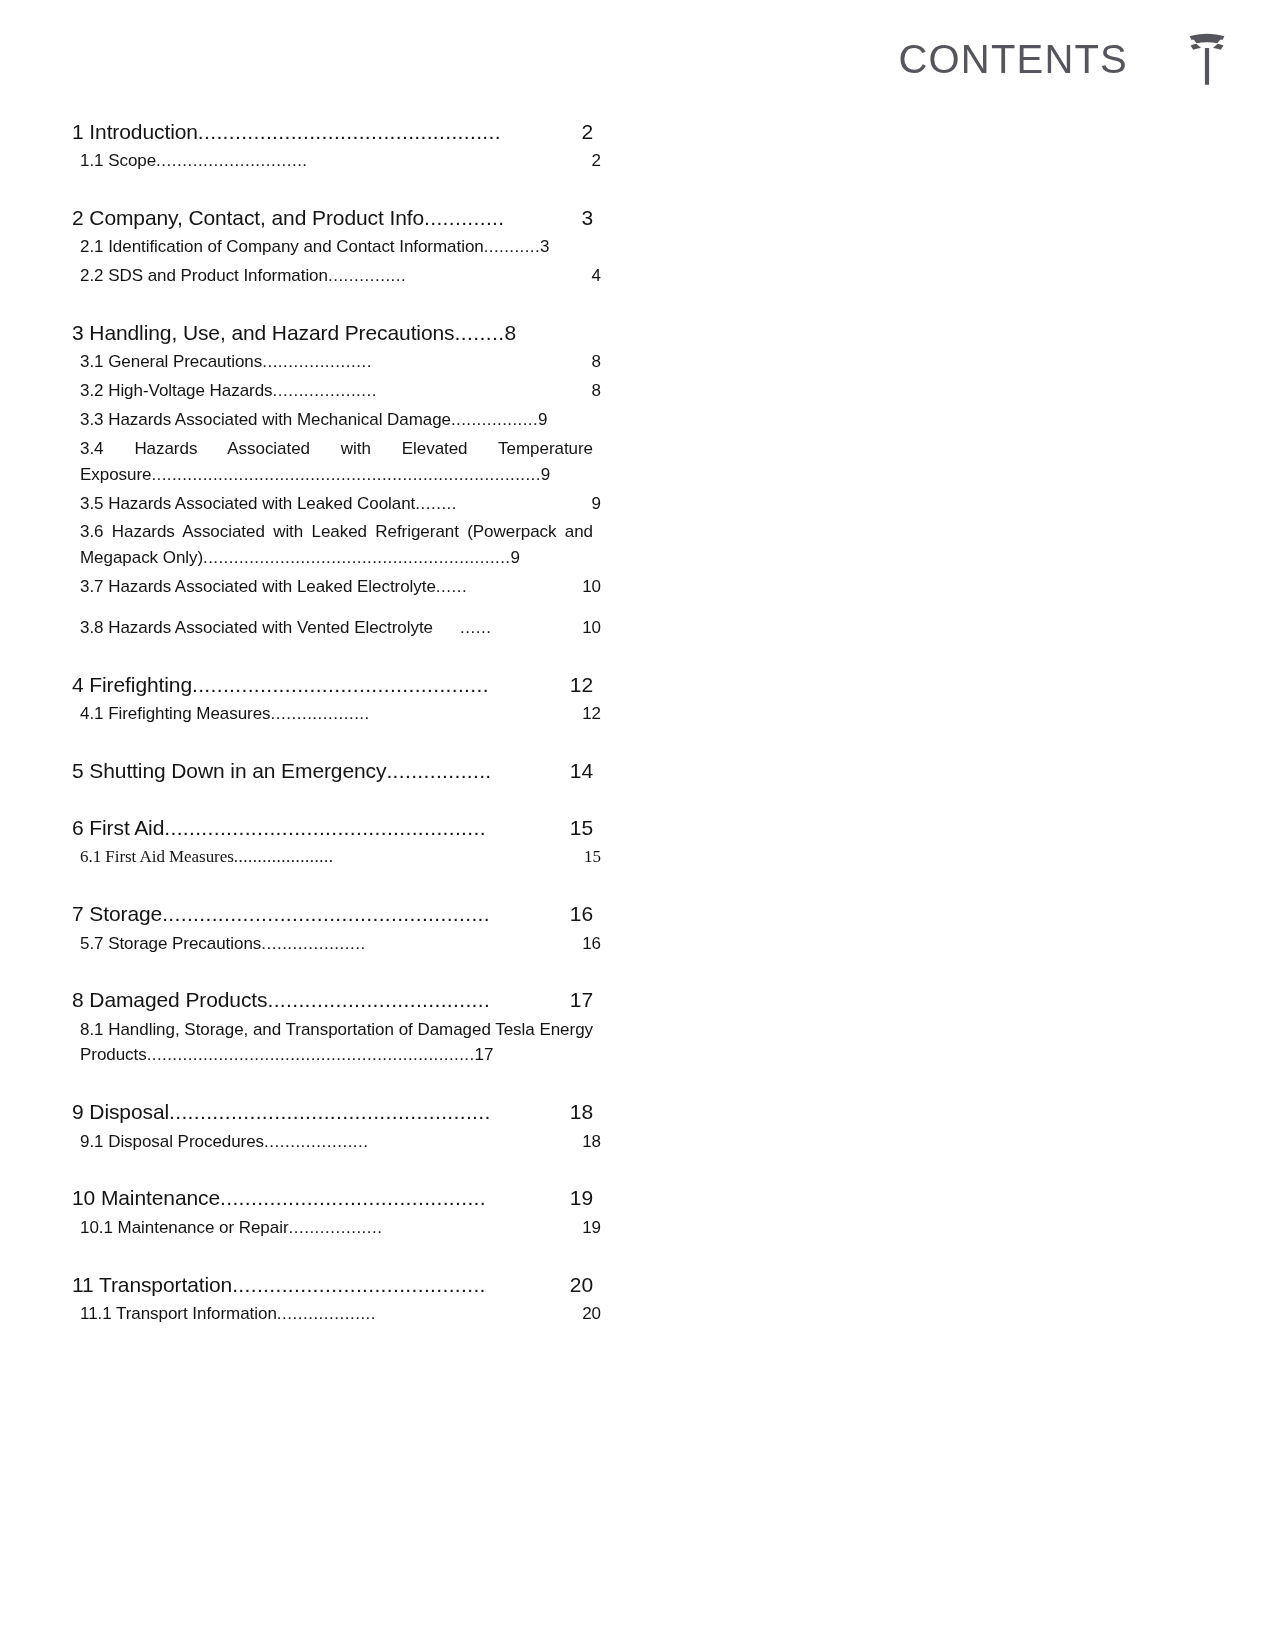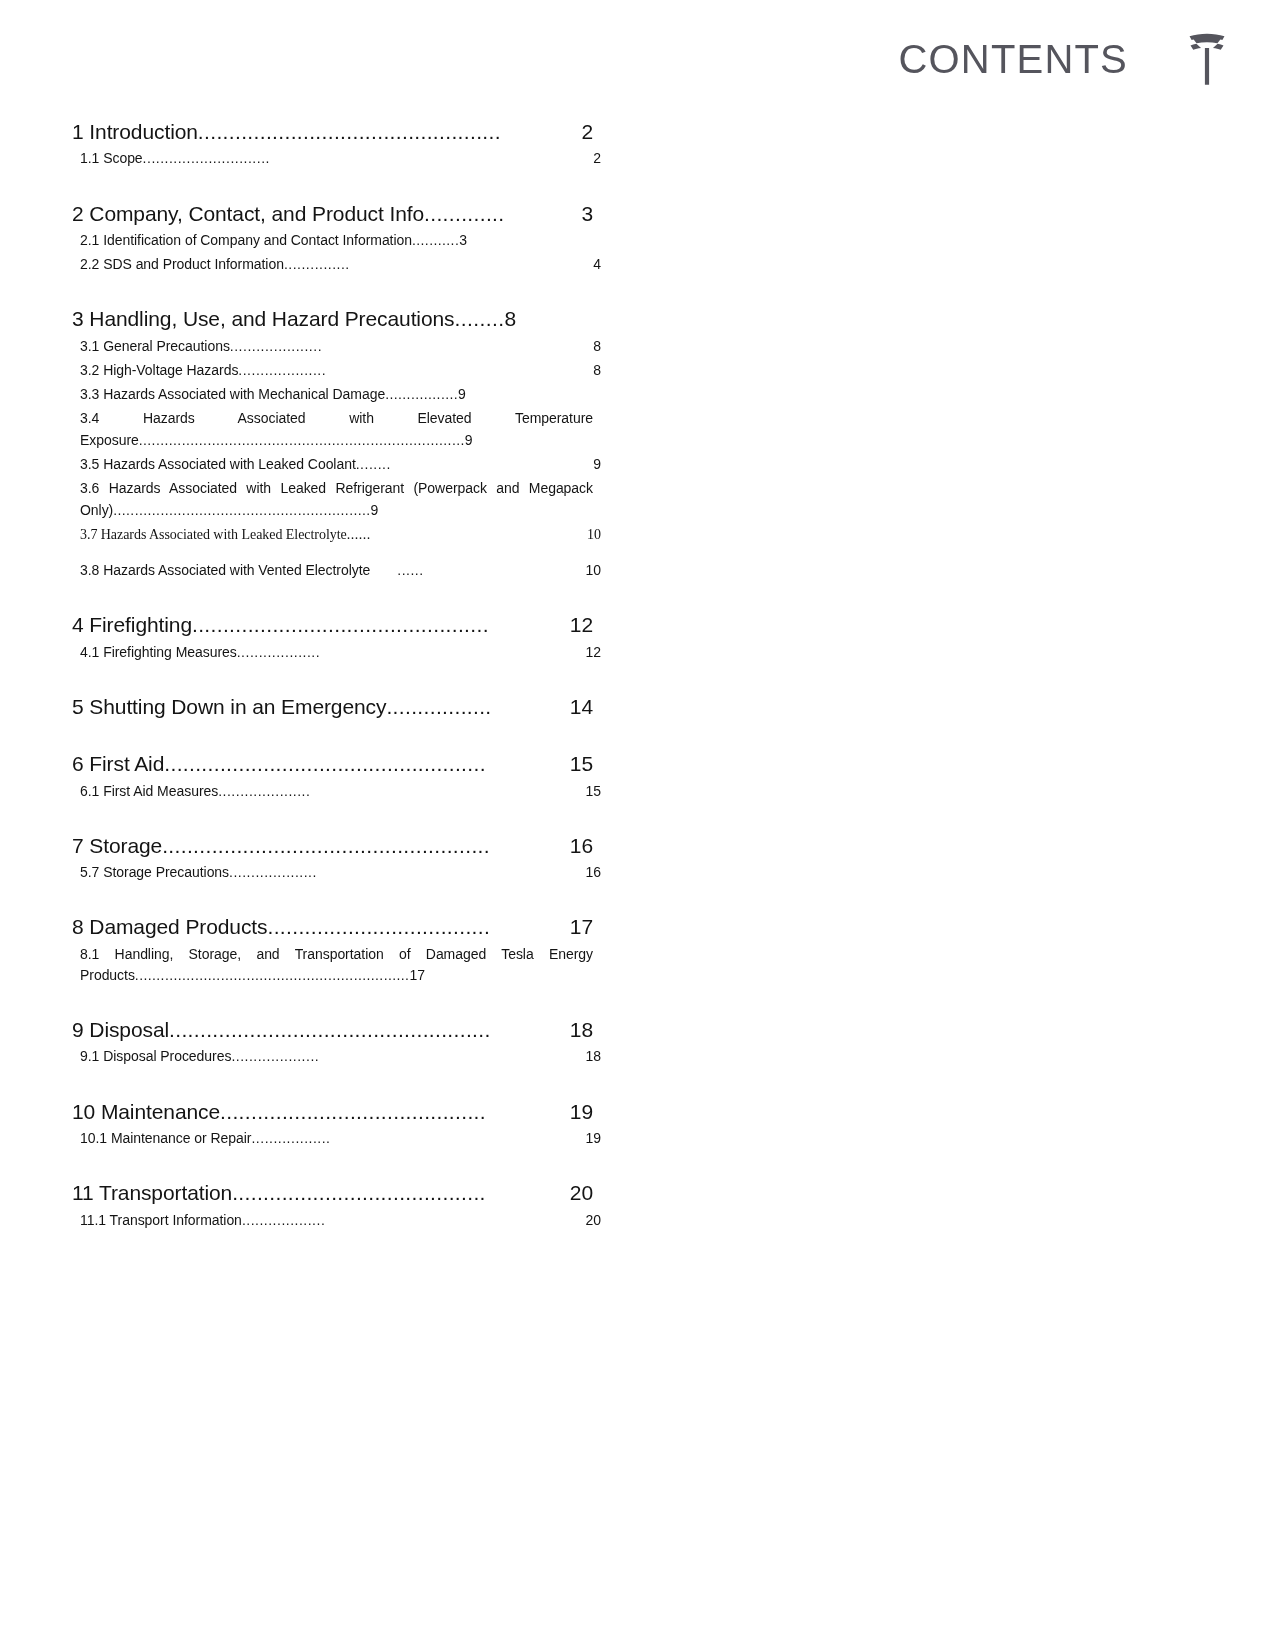--- a/index.html
+++ b/index.html
@@ -67,21 +67,21 @@
     margin-top: 30px;
     padding-left: 0;
     letter-spacing: -0.1px;
   }
   .toc-entry.lvl1:first-child {
     margin-top: 0;
   }
 
   
   .lvl2 {
-    font-size: 14px;
+    font-size: 17px;
     line-height: 1.52;
     margin-top: 3px;
     padding-left: 8px;
     letter-spacing: -0.05px;
   }
 
   
   .flow {
     display: block;
     text-align: justify;
@@ -184,21 +184,21 @@
       <div class="flow"><span class="label">3.4 Hazards Associated with Elevated Temperature Exposure</span><span class="leaderwrap">............................................................................</span><span class="page-num">9</span></div>
     </div>
     <div class="toc-entry lvl2 row" style="margin-top: 3px;">
       <span class="label">3.5 Hazards Associated with Leaked Coolant</span>
       <span class="leader">........</span>
       <span class="page-num">9</span>
     </div>
     <div class="toc-entry lvl2 wrap" style="margin-top: 3px;">
       <div class="flow"><span class="label">3.6 Hazards Associated with Leaked Refrigerant (Powerpack and Megapack Only)</span><span class="leaderwrap">............................................................</span><span class="page-num">9</span></div>
     </div>
-    <div class="toc-entry lvl2 row" style="margin-top: 3px; font-family: Liberation Serif, serif;">
+    <div class="toc-entry lvl2 row" style="margin-top: 3px;">
       <span class="label">3.7 Hazards Associated with Leaked Electrolyte</span>
       <span class="leader">......</span>
       <span class="page-num">10</span>
     </div>
     <div class="toc-entry lvl2 row" style="margin-top: 15px; gap: 27px;">
       <span class="label">3.8 Hazards Associated with Vented Electrolyte</span>
       <span class="leader">......</span>
       <span class="page-num">10</span>
     </div>
     <div class="toc-entry lvl1 row" style="margin-top: 30px;">
@@ -214,21 +214,21 @@
     <div class="toc-entry lvl1 row" style="margin-top: 30px;">
       <span class="label">5 Shutting Down in an Emergency</span>
       <span class="leader">.................</span>
       <span class="page-num">14</span>
     </div>
     <div class="toc-entry lvl1 row" style="margin-top: 30px;">
       <span class="label">6 First Aid</span>
       <span class="leader">....................................................</span>
       <span class="page-num">15</span>
     </div>
-    <div class="toc-entry lvl2 row" style="margin-top: 3px;">
+    <div class="toc-entry lvl2 row" style="margin-top: 3px; font-family: Liberation Serif, serif;">
       <span class="label">6.1 First Aid Measures</span>
       <span class="leader">.....................</span>
       <span class="page-num">15</span>
     </div>
     <div class="toc-entry lvl1 row" style="margin-top: 30px;">
       <span class="label">7 Storage</span>
       <span class="leader">.....................................................</span>
       <span class="page-num">16</span>
     </div>
     <div class="toc-entry lvl2 row" style="margin-top: 3px;">

